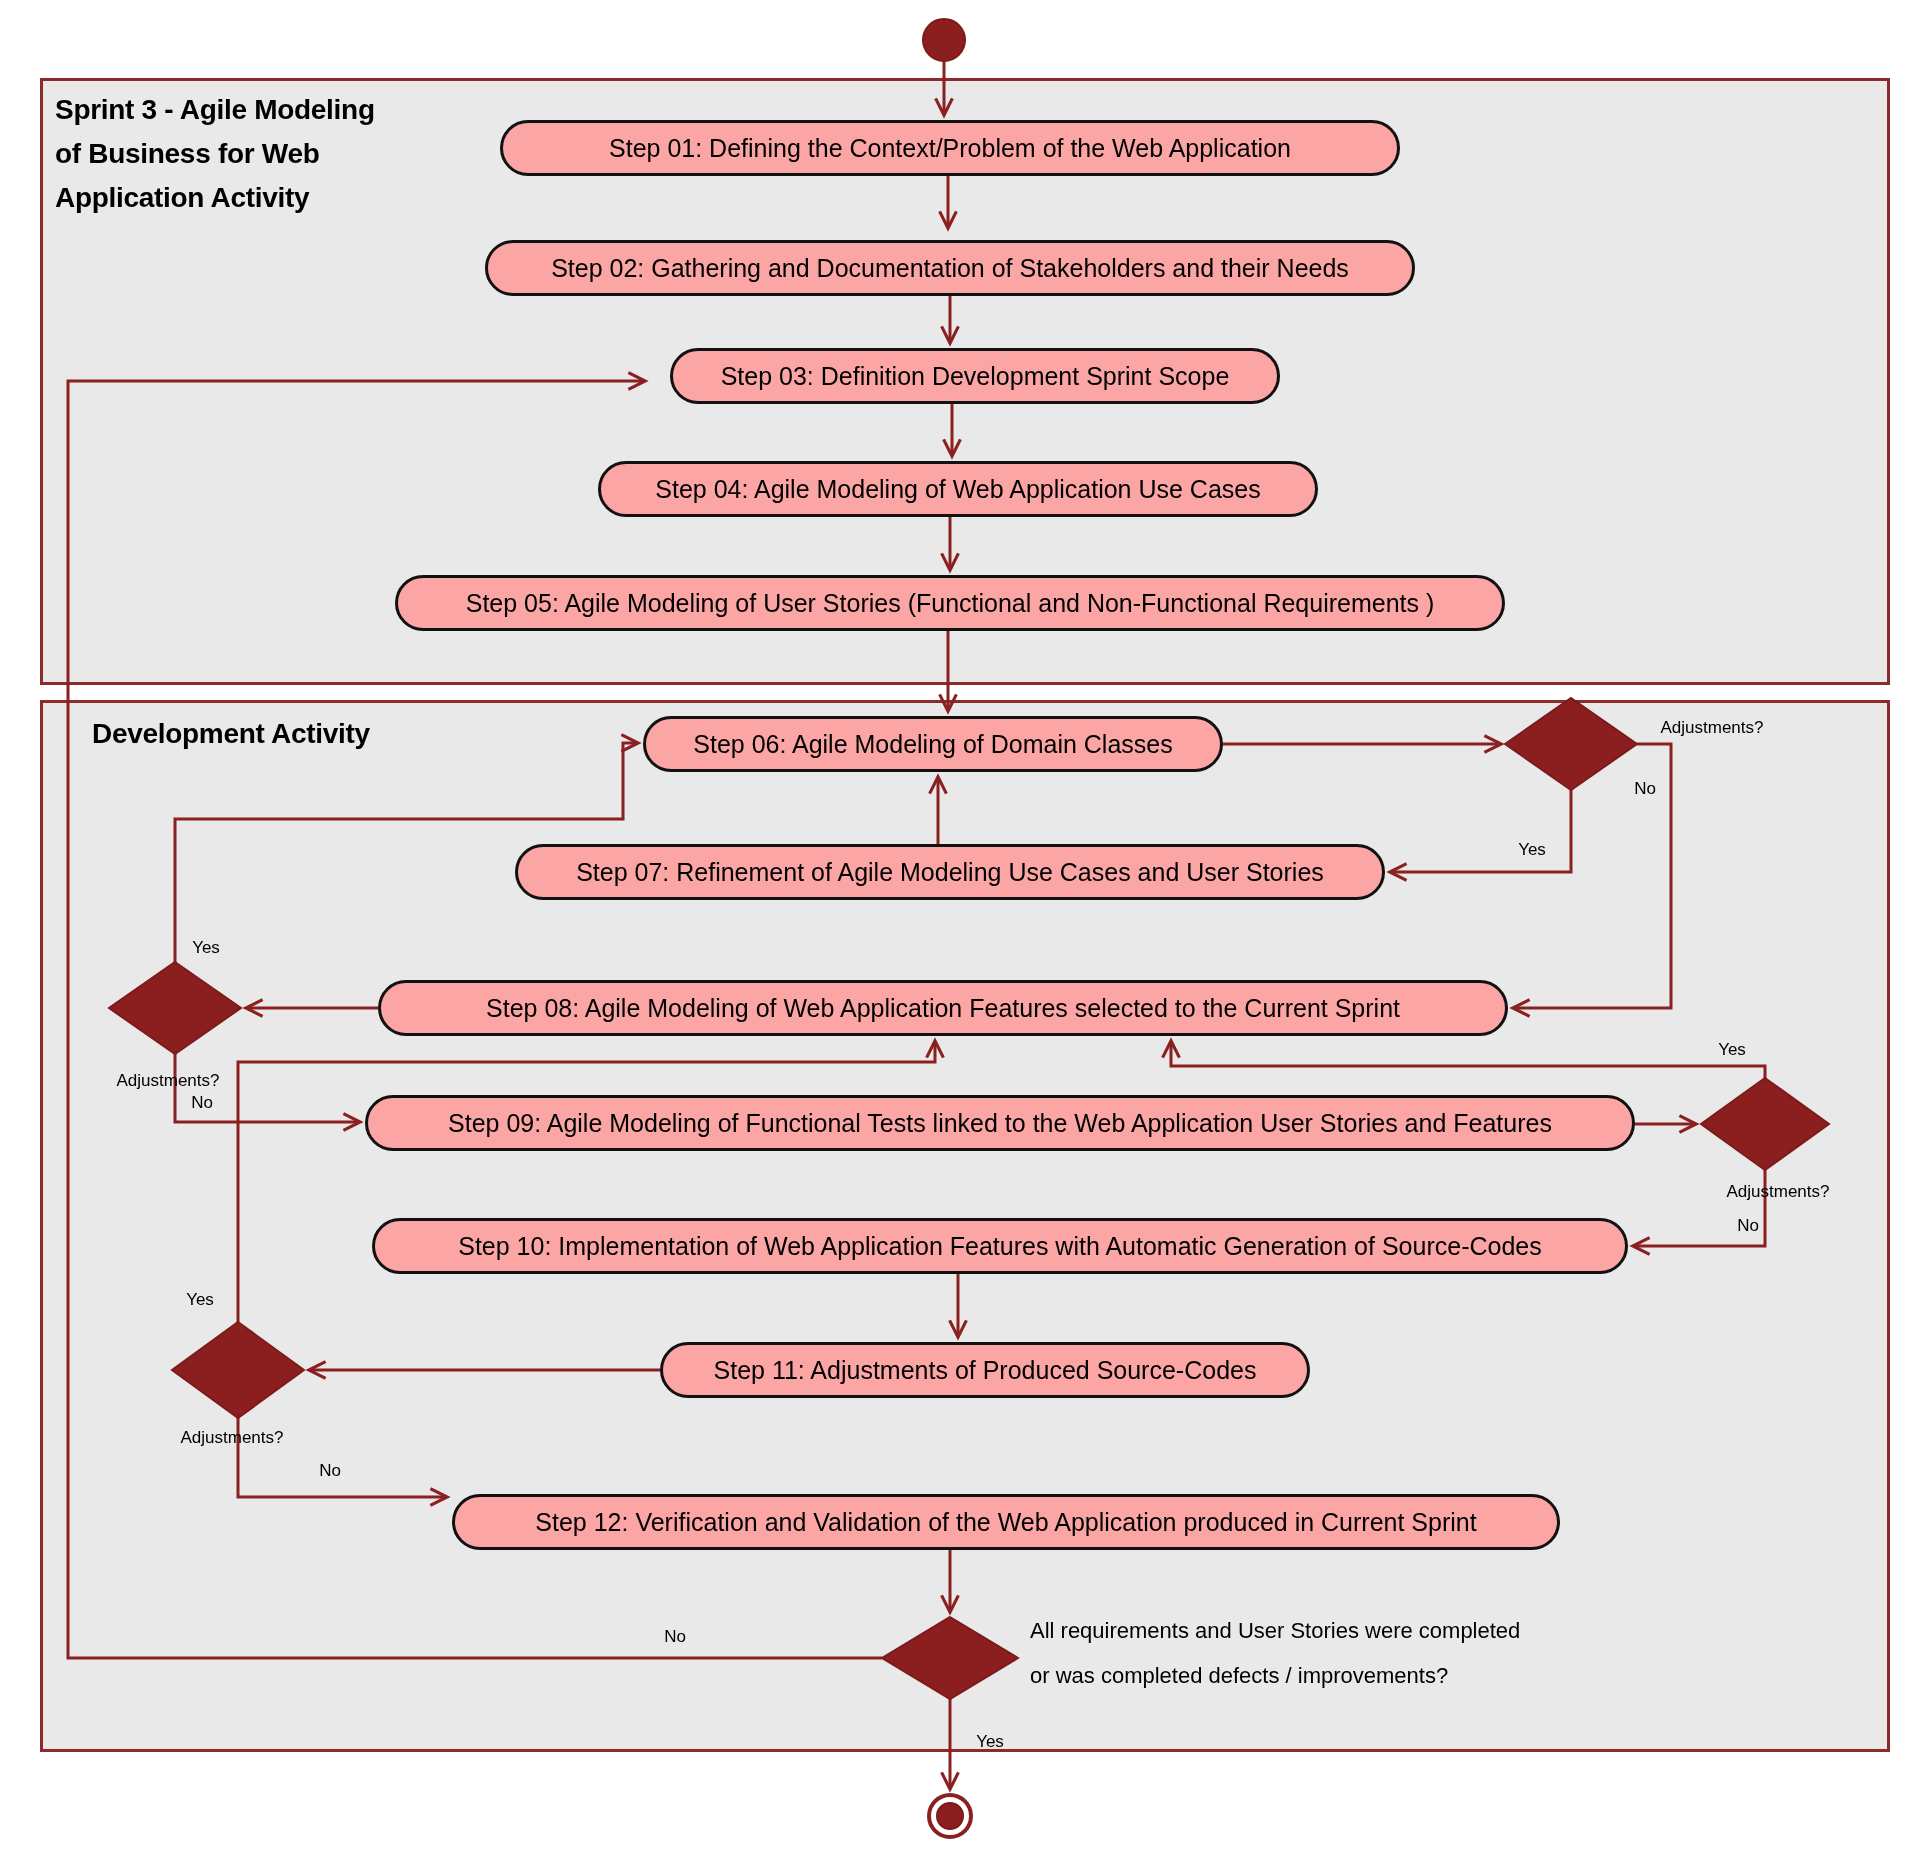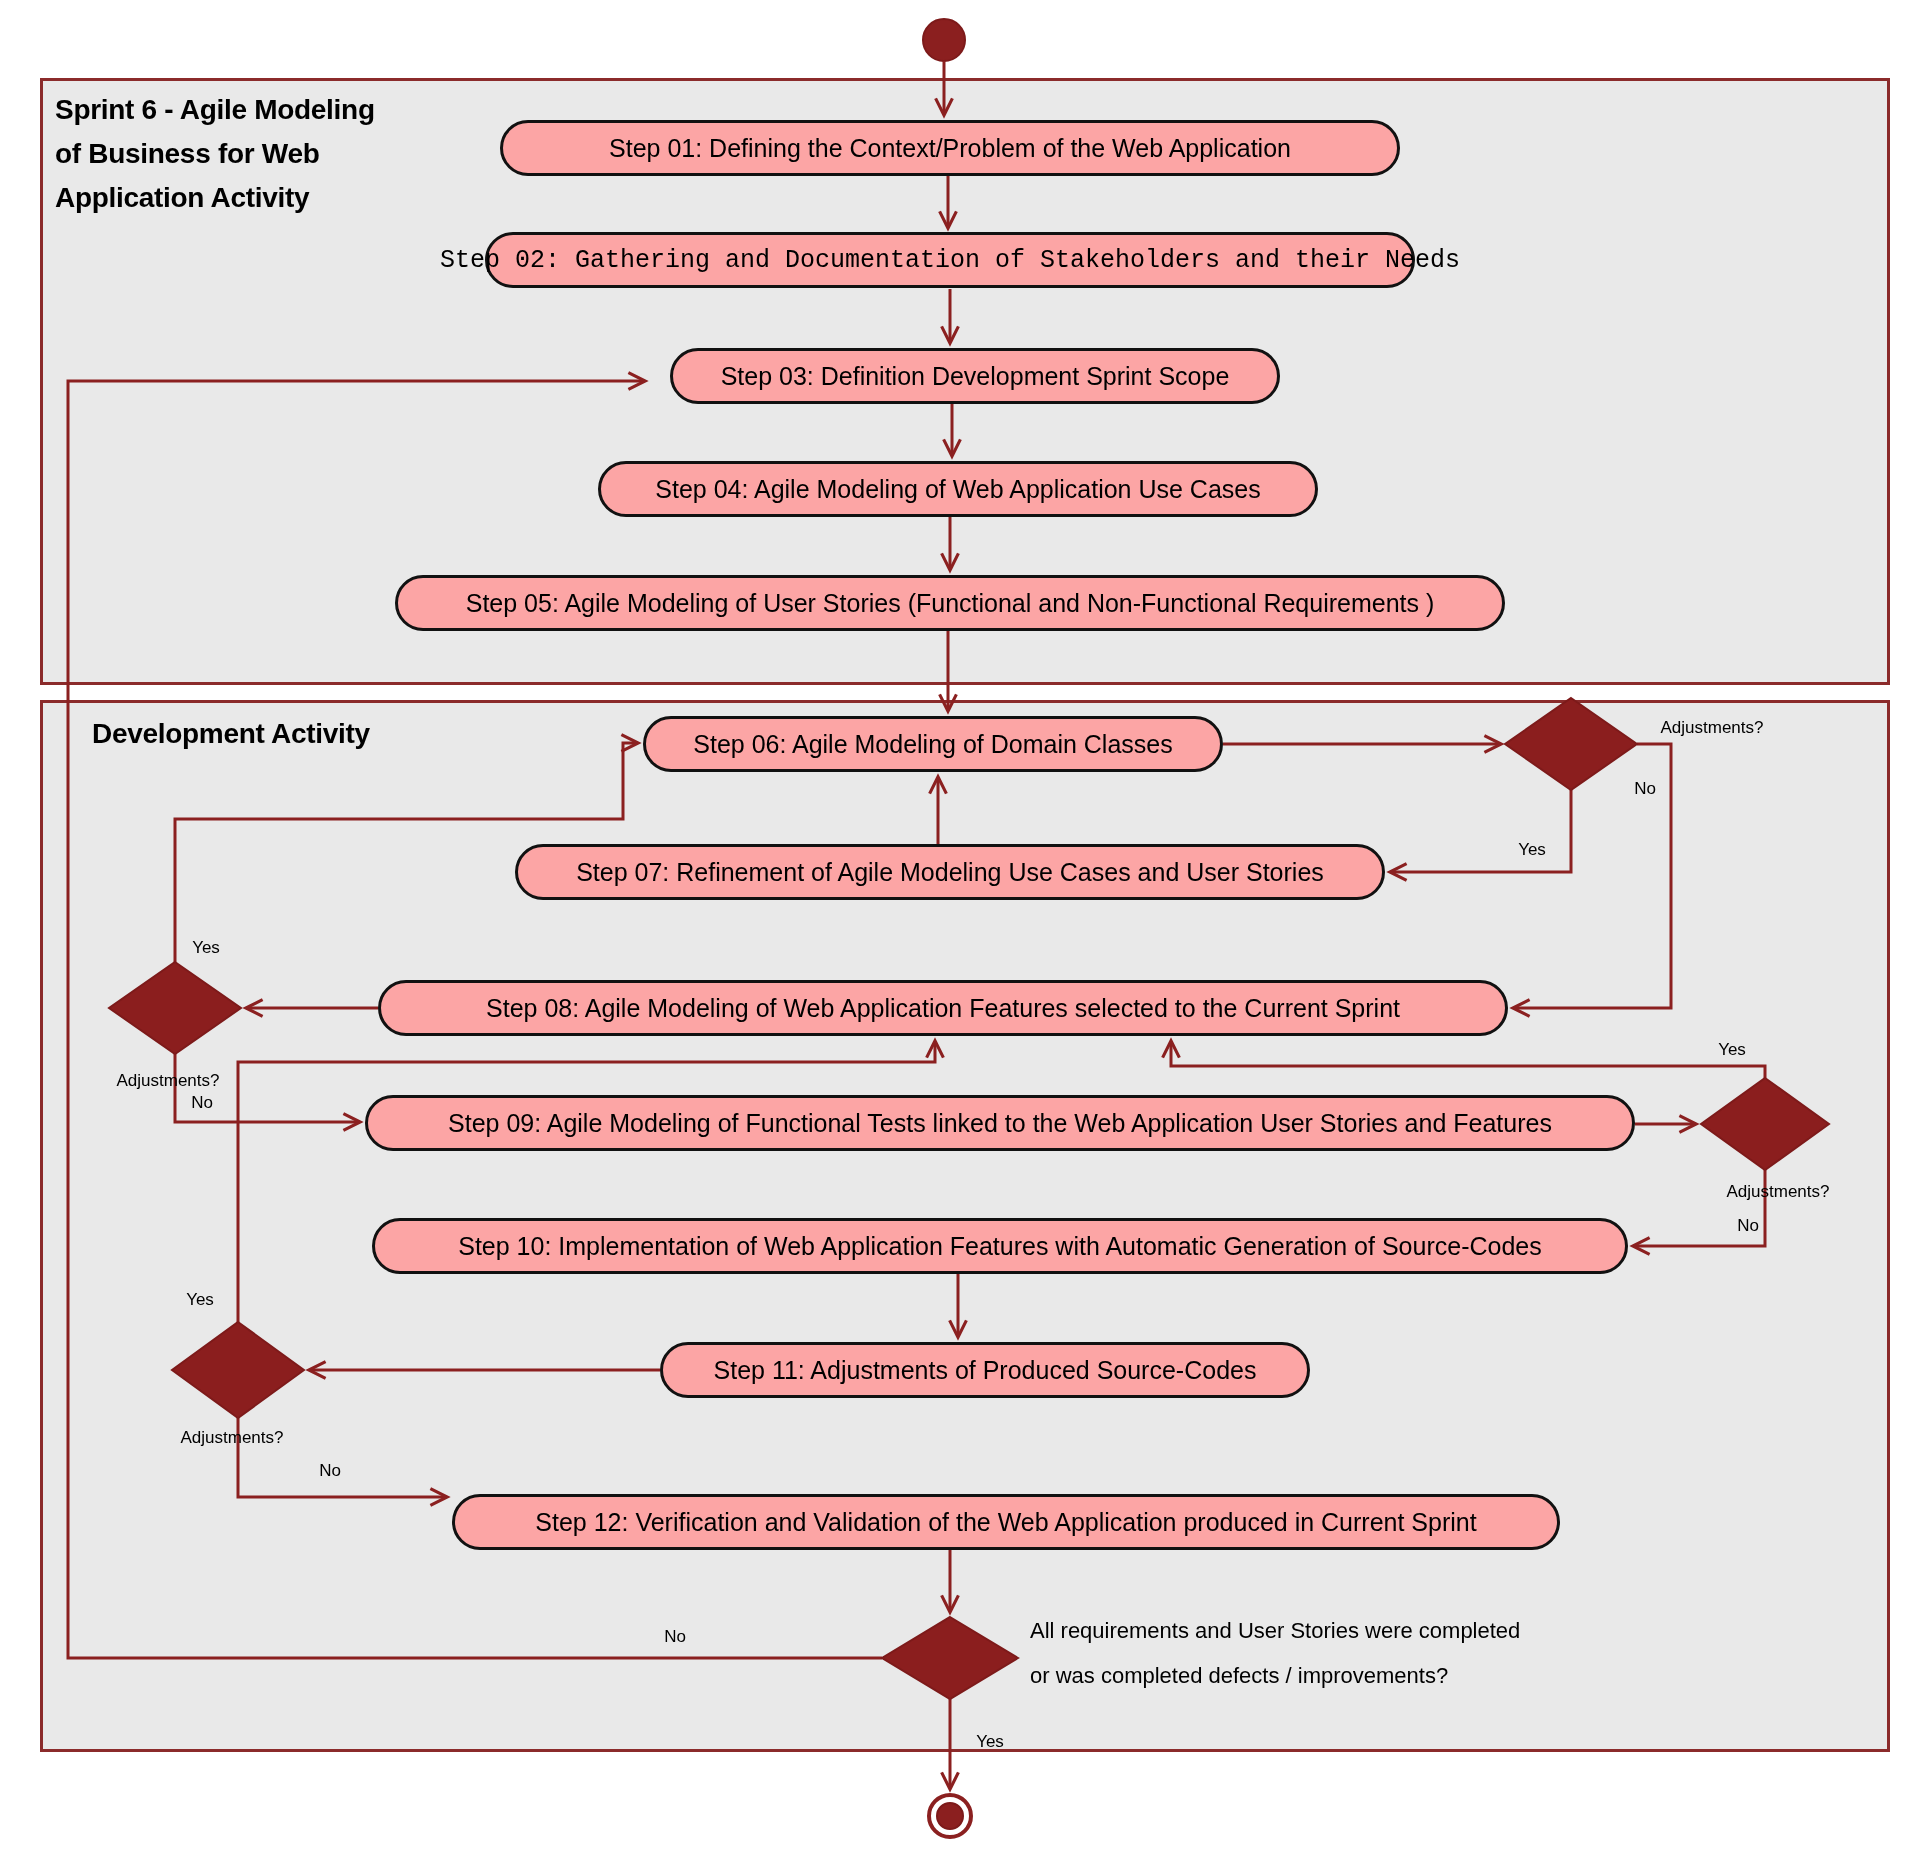--- a/index.html
+++ b/index.html
@@ -37,21 +37,21 @@
 </style>
 </head>
 <body>
 
 <div class="canvas">
 
   <div class="container" style="left:40px;top:78px;width:1850px;height:607px;"></div>
   <div class="container" style="left:40px;top:700px;width:1850px;height:1052px;"></div>
 
   <div class="container-label" style="left:55px;top:88px;">
-    <span>Sprint 6 - Agile Modeling</span>
+    <span>Sprint 3 - Agile Modeling</span>
     <span>of Business for Web</span>
     <span>Application Activity</span>
   </div>
   <div class="container-label" style="left:92px;top:712px;">
     <span>Development Activity</span>
   </div>
 
   <svg class="flow" width="1930" height="1863" viewBox="0 0 1930 1863">
     <defs>
       <marker id="arr" viewBox="0 0 20 20" refX="16" refY="10" markerWidth="24" markerHeight="24" markerUnits="userSpaceOnUse" orient="auto">
@@ -106,21 +106,21 @@
     <polygon class="diamond" points="175,962 241,1008 175,1054 109,1008"></polygon>
     <polygon class="diamond" points="1765,1078 1829,1124 1765,1170 1701,1124"></polygon>
     <polygon class="diamond" points="238,1322 304,1370 238,1418 172,1370"></polygon>
     <polygon class="diamond" points="950,1617 1018,1658 950,1699 882,1658"></polygon>
 
     <circle cx="950" cy="1816" r="21" class="end-outer"></circle>
     <circle cx="950" cy="1816" r="13" class="start-fill"></circle>
   </svg>
 
   <div class="step" style="left:500px;top:120px;width:900px;">Step 01: Defining the Context/Problem of the Web Application</div>
-  <div class="step" style="left:485px;top:232px;width:930px;font-family:Liberation Mono, monospace;">Step 02: Gathering and Documentation of Stakeholders and their Needs</div>
+  <div class="step" style="left:485px;top:240px;width:930px;">Step 02: Gathering and Documentation of Stakeholders and their Needs</div>
   <div class="step" style="left:670px;top:348px;width:610px;">Step 03: Definition Development Sprint Scope</div>
   <div class="step" style="left:598px;top:461px;width:720px;">Step 04: Agile Modeling of Web Application Use Cases</div>
   <div class="step" style="left:395px;top:575px;width:1110px;">Step 05: Agile Modeling of User Stories (Functional and Non-Functional Requirements )</div>
   <div class="step" style="left:643px;top:716px;width:580px;">Step 06: Agile Modeling of Domain Classes</div>
   <div class="step" style="left:515px;top:844px;width:870px;">Step 07: Refinement of Agile Modeling Use Cases and User Stories</div>
   <div class="step" style="left:378px;top:980px;width:1130px;">Step 08: Agile Modeling of Web Application Features selected to the Current Sprint</div>
   <div class="step" style="left:365px;top:1095px;width:1270px;">Step 09: Agile Modeling of Functional Tests linked to the Web Application User Stories and Features</div>
   <div class="step" style="left:372px;top:1218px;width:1256px;">Step 10: Implementation of Web Application Features with Automatic Generation of Source-Codes</div>
   <div class="step" style="left:660px;top:1342px;width:650px;">Step 11: Adjustments of Produced Source-Codes</div>
   <div class="step" style="left:452px;top:1494px;width:1108px;">Step 12: Verification and Validation of the Web Application produced in Current Sprint</div>

